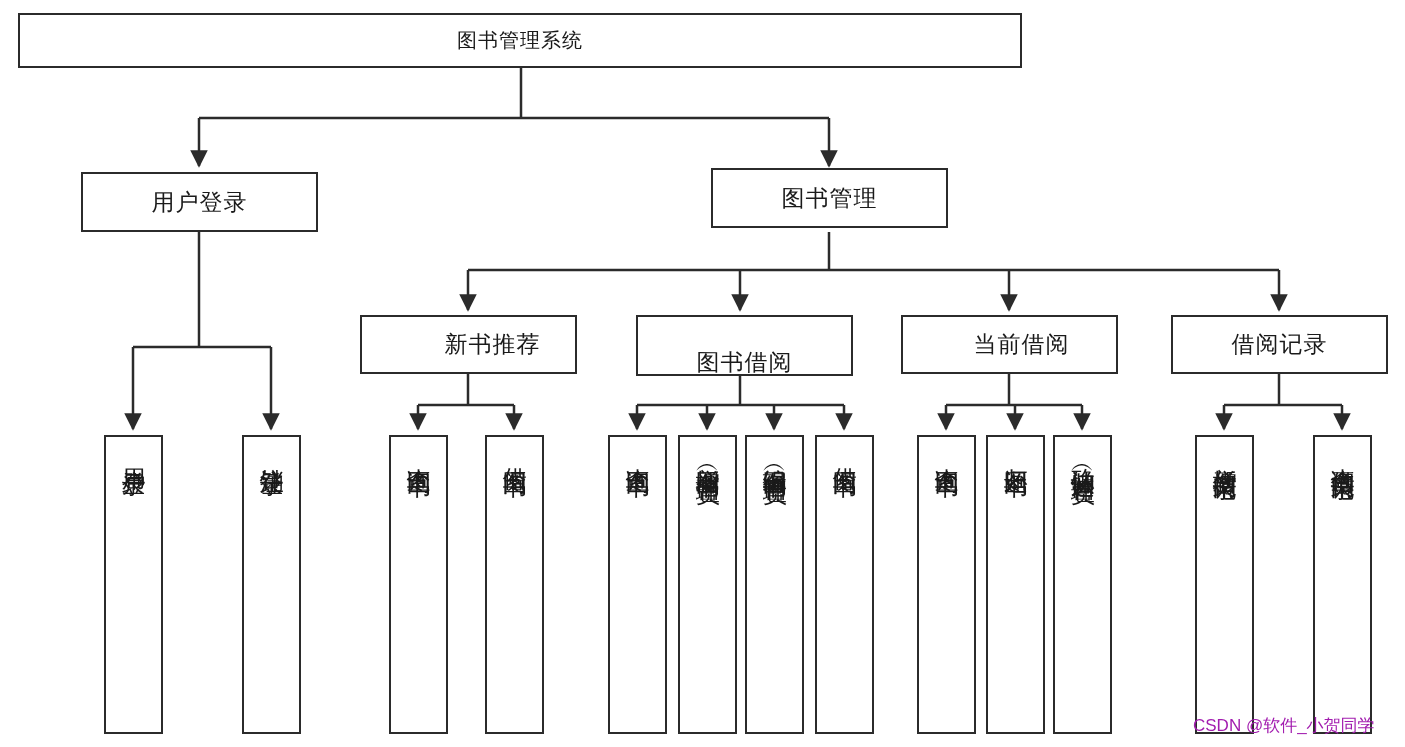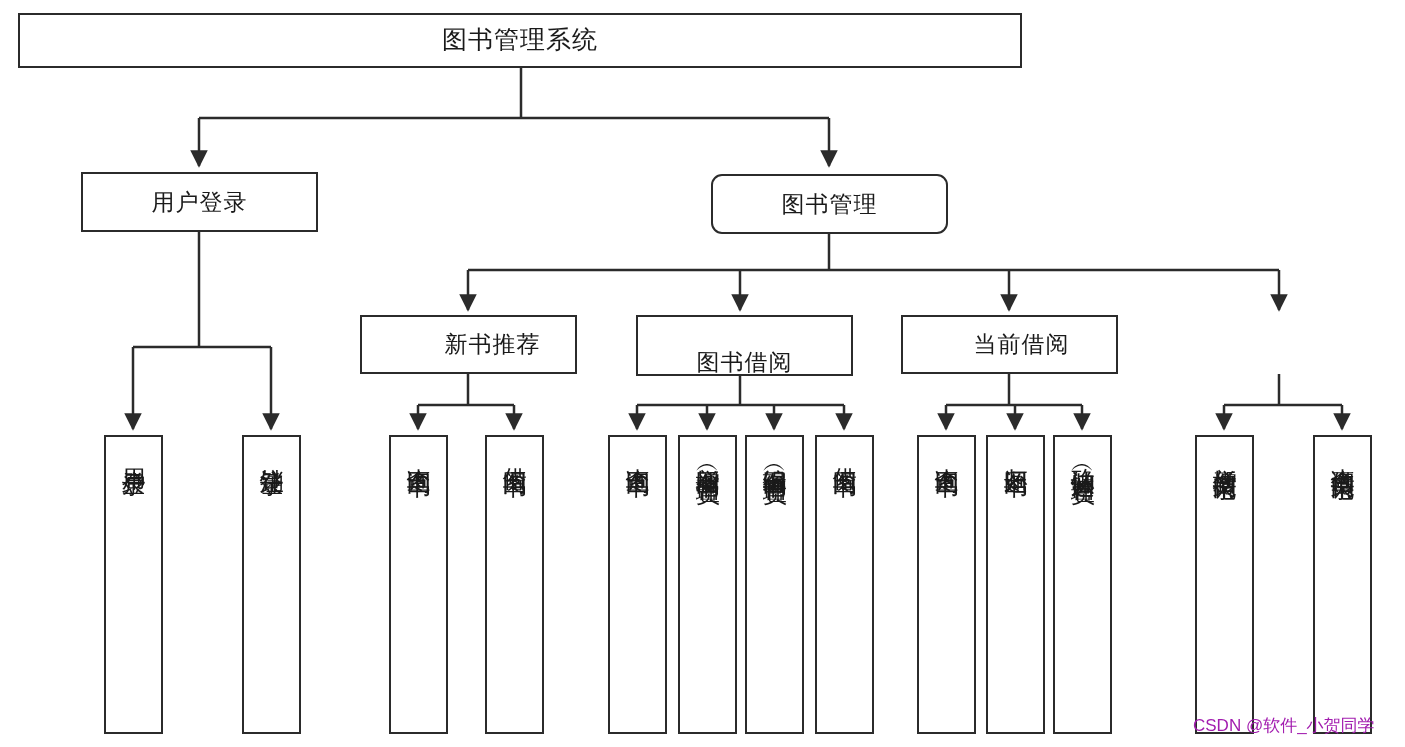--- a/index.html
+++ b/index.html
@@ -36,21 +36,21 @@
     text-align:center;
     color:#1a1a1a;
     line-height:1.05;
     white-space:nowrap;
   }
   
   .node.horiz .label{
     font-size:23px;
     letter-spacing:1px;
   }
-  .node.root .label{ font-size:25px;font-family:Liberation Serif, serif; }
+  .node.root .label{ font-size:20px; }
   
   .node.vert{
     align-items:flex-start;
     padding-top:12px;
   }
   .node.vert .label{
     writing-mode:vertical-rl;
     text-orientation:upright;
     font-size:24px;
     line-height:1.18;
@@ -123,32 +123,35 @@
     </g>
   </svg>
 
   <div class="node root horiz" style="left:18px;top:13px;width:1004px;height:55px;">
     <span class="label">图书管理系统</span>
   </div>
 
   <div class="node horiz" style="left:81px;top:172px;width:237px;height:60px;">
     <span class="label">用户登录</span>
   </div>
-  <div class="node horiz" style="left:711px;top:174px;width:237px;height:60px;border-radius:11px;">
+  <div class="node horiz" style="left:711px;top:168px;width:237px;height:60px;">
     <span class="label">图书管理</span>
   </div>
 
   <div class="node horiz" style="left:360px;top:315px;width:217px;height:59px;padding-left:48px;">
     <span class="label">新书推荐</span>
   </div>
   <div class="node horiz" style="left:636px;top:315px;width:217px;height:61px;align-items:flex-end;">
     <span class="label">图书借阅</span>
   </div>
   <div class="node horiz" style="left:901px;top:315px;width:217px;height:59px;padding-left:24px;">
     <span class="label">当前借阅</span>
+  </div>
+  <div class="node horiz" style="left:1171px;top:315px;width:217px;height:59px;">
+    <span class="label">借阅记录</span>
   </div>
 
   <div class="node vert" style="left:104px;top:435px;width:59px;height:299px;">
     <span class="label">用户登录</span>
   </div>
   <div class="node vert" style="left:242px;top:435px;width:59px;height:299px;">
     <span class="label">注销登录</span>
   </div>
 
   <div class="node vert" style="left:389px;top:435px;width:59px;height:299px;">

